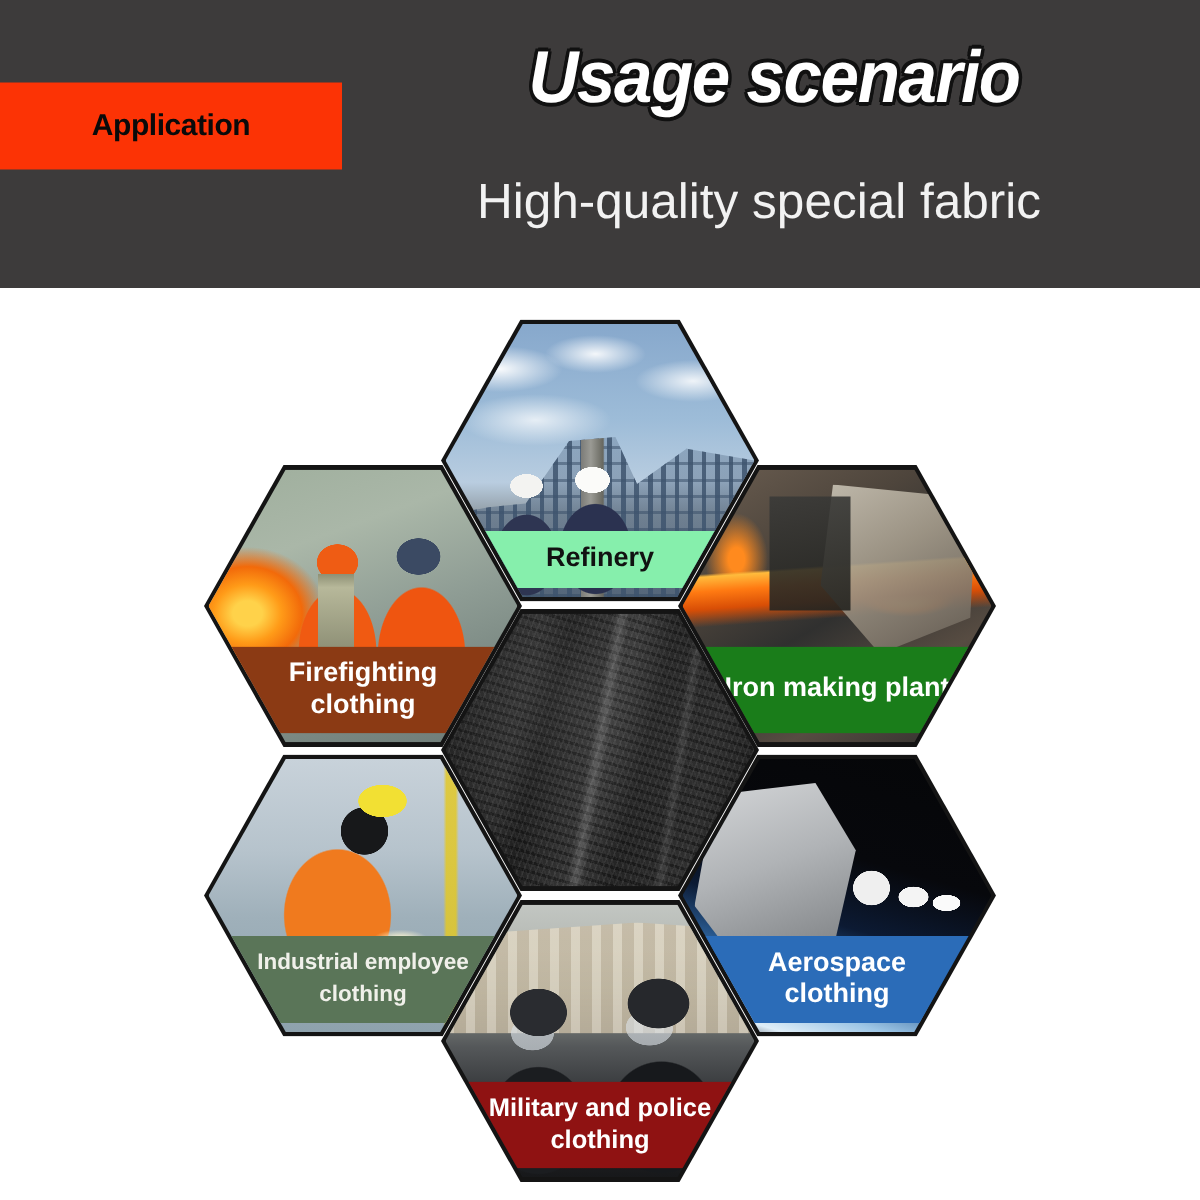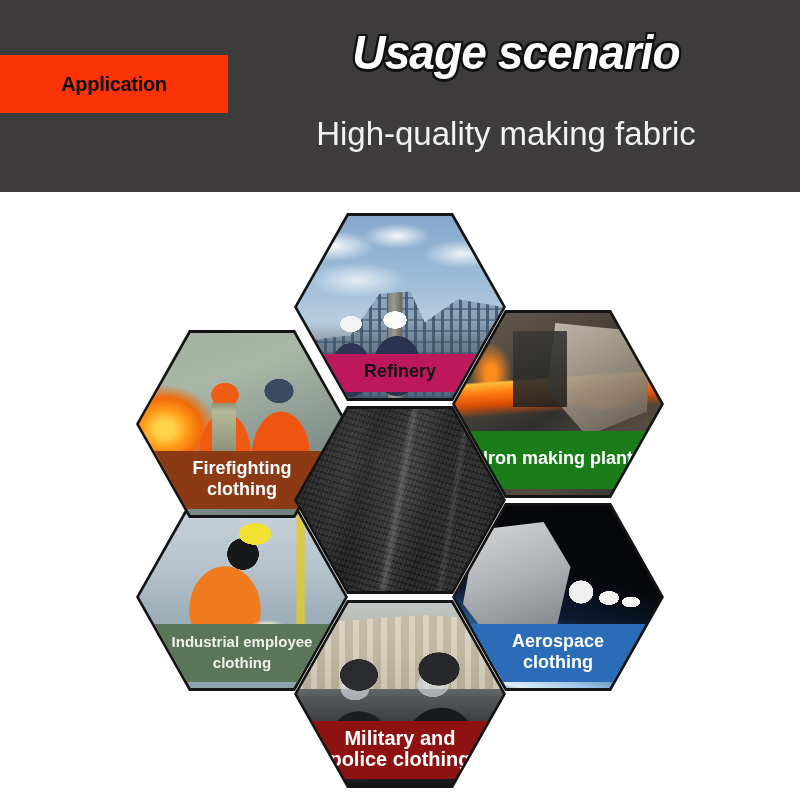--- a/index.html
+++ b/index.html
@@ -144,21 +144,21 @@
   #hex-refinery    { left: 294px; top: 21px;  }
   #hex-firefight   { left: 136px; top: 118px; }
   #hex-iron        { left: 452px; top: 118px; }
   #hex-industrial  { left: 136px; top: 311px; }
   #hex-aerospace   { left: 452px; top: 311px; }
   #hex-military    { left: 294px; top: 408px; }
 
   
   #hex-center     { z-index: 7; }
   #hex-refinery   { z-index: 6; }
-  #hex-firefight  { z-index: 5; margin-top: 20px; }
+  #hex-firefight  { z-index: 5; }
   #hex-iron       { z-index: 5; }
   #hex-industrial { z-index: 4; }
   #hex-aerospace  { z-index: 4; }
   #hex-military   { z-index: 3; }
 
   
 
   
   .photo-fabric {
     background:
@@ -373,35 +373,35 @@
 <div id="page">
 
   <div id="header">
 
     <div id="app-badge">
       <span id="app-badge-label">Application</span>
     </div>
 
     <div id="header-title">Usage scenario</div>
 
-    <div id="header-subtitle">High-quality making fabric</div>
+    <div id="header-subtitle">High-quality special fabric</div>
   </div>
 
   <div id="honeycomb">
 
     <div class="hex" id="hex-center">
       <div class="hex-inner">
         <div class="hex-photo photo-fabric"></div>
       </div>
     </div>
 
     <div class="hex" id="hex-refinery">
       <div class="hex-inner">
         <div class="hex-photo photo-refinery"></div>
-        <div class="hex-label" style="background:#be185d;color:#111111;">Refinery</div>
+        <div class="hex-label" style="background:#86efac;color:#111111;">Refinery</div>
       </div>
     </div>
 
     <div class="hex" id="hex-firefight">
       <div class="hex-inner">
         <div class="hex-photo photo-firefight"></div>
         <div class="hex-label two-line" style="background:#8b3a14;color:#ffffff;">Firefighting clothing</div>
       </div>
     </div>
 
@@ -422,18 +422,18 @@
     <div class="hex" id="hex-aerospace">
       <div class="hex-inner">
         <div class="hex-photo photo-aerospace"></div>
         <div class="hex-label two-line" style="background:#2b6cb8;color:#ffffff;">Aerospace clothing</div>
       </div>
     </div>
 
     <div class="hex" id="hex-military">
       <div class="hex-inner">
         <div class="hex-photo photo-military"></div>
-        <div class="hex-label two-line" style="background:#8f1212;color:#ffffff;font-size:20px;">Military and police clothing</div>
+        <div class="hex-label two-line" style="background:#8f1212;color:#ffffff;font-size:17px;">Military and police clothing</div>
       </div>
     </div>
 
   </div>
 </div>
 
 </body></html>

